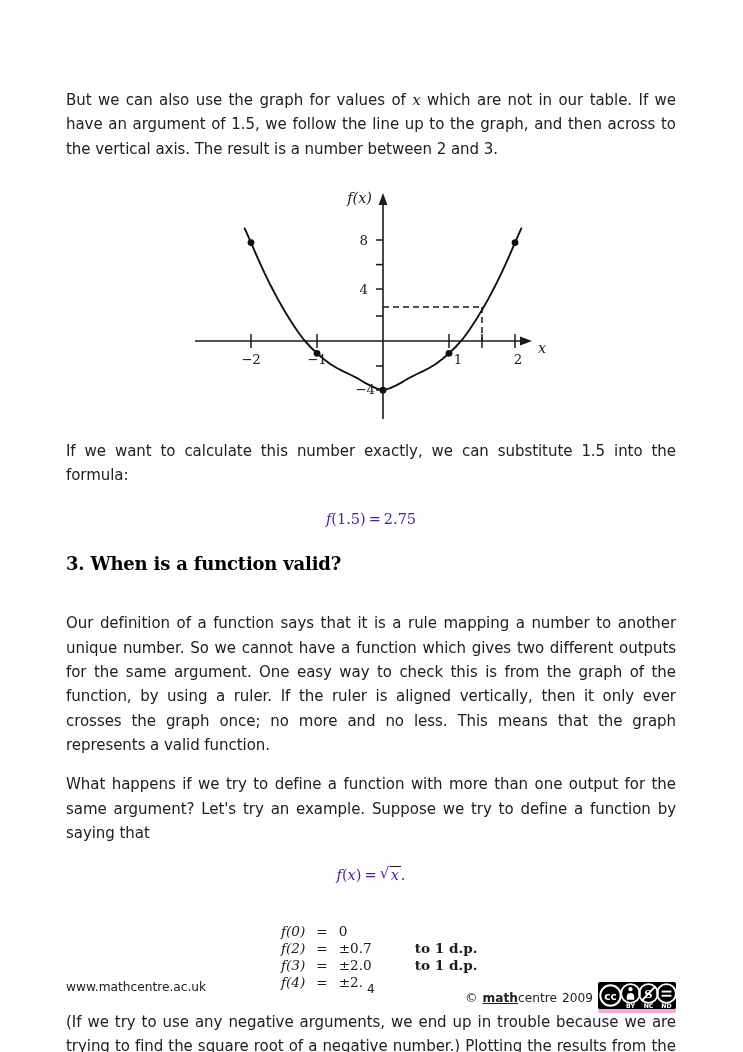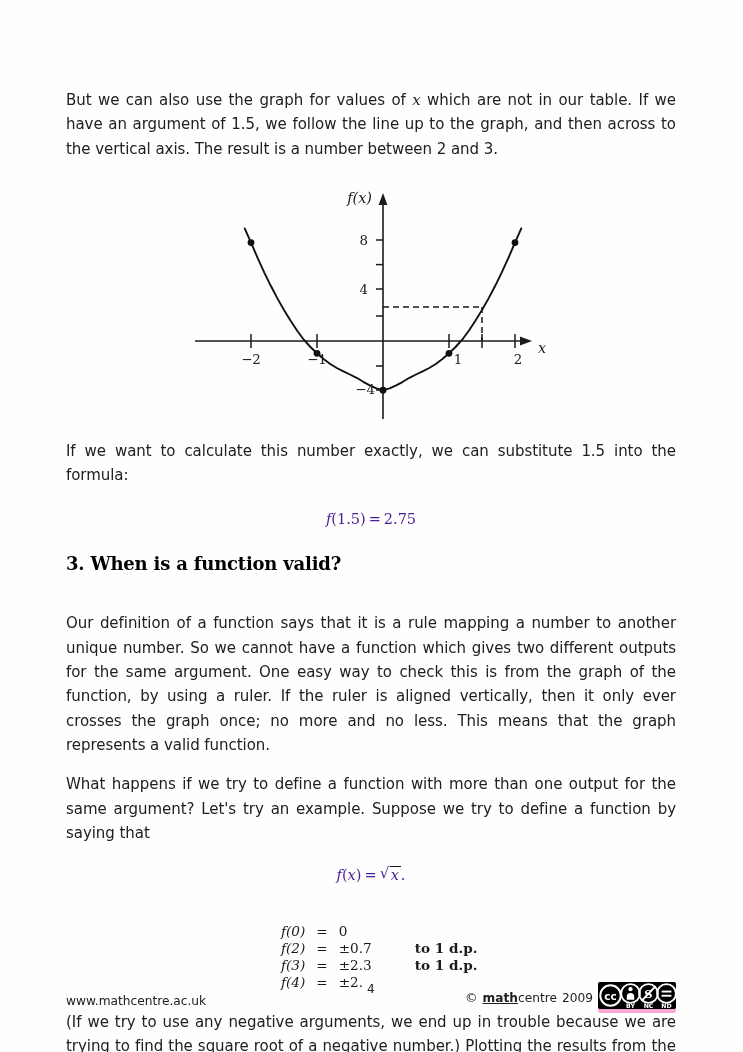--- a/index.html
+++ b/index.html
@@ -113,21 +113,21 @@
     left: 66px;
     top: 978px;
     width: 610px;
     height: 30px;
     font-size: 12.2px;
     color: #202020;
   }
   .footer-url {
     position: absolute;
     left: 0;
-    top: 16px;
+    top: 2px;
   }
   .footer-page {
     position: absolute;
     left: 0;
     right: 0;
     top: 4px;
     text-align: center;
   }
   .footer-right {
     position: absolute;
@@ -354,21 +354,21 @@
         </tr>
         <tr>
           <td class="col-fn mi">f(2)</td>
           <td class="col-eq">=</td>
           <td class="col-val">±0.7</td>
           <td class="col-note">to 1 d.p.</td>
         </tr>
         <tr>
           <td class="col-fn mi">f(3)</td>
           <td class="col-eq">=</td>
-          <td class="col-val">±2.3</td>
+          <td class="col-val">±2.0</td>
           <td class="col-note">to 1 d.p.</td>
         </tr>
         <tr>
           <td class="col-fn mi">f(4)</td>
           <td class="col-eq">=</td>
           <td class="col-val">±2.</td>
           <td class="col-note"></td>
         </tr>
       </tbody>
     </table>

